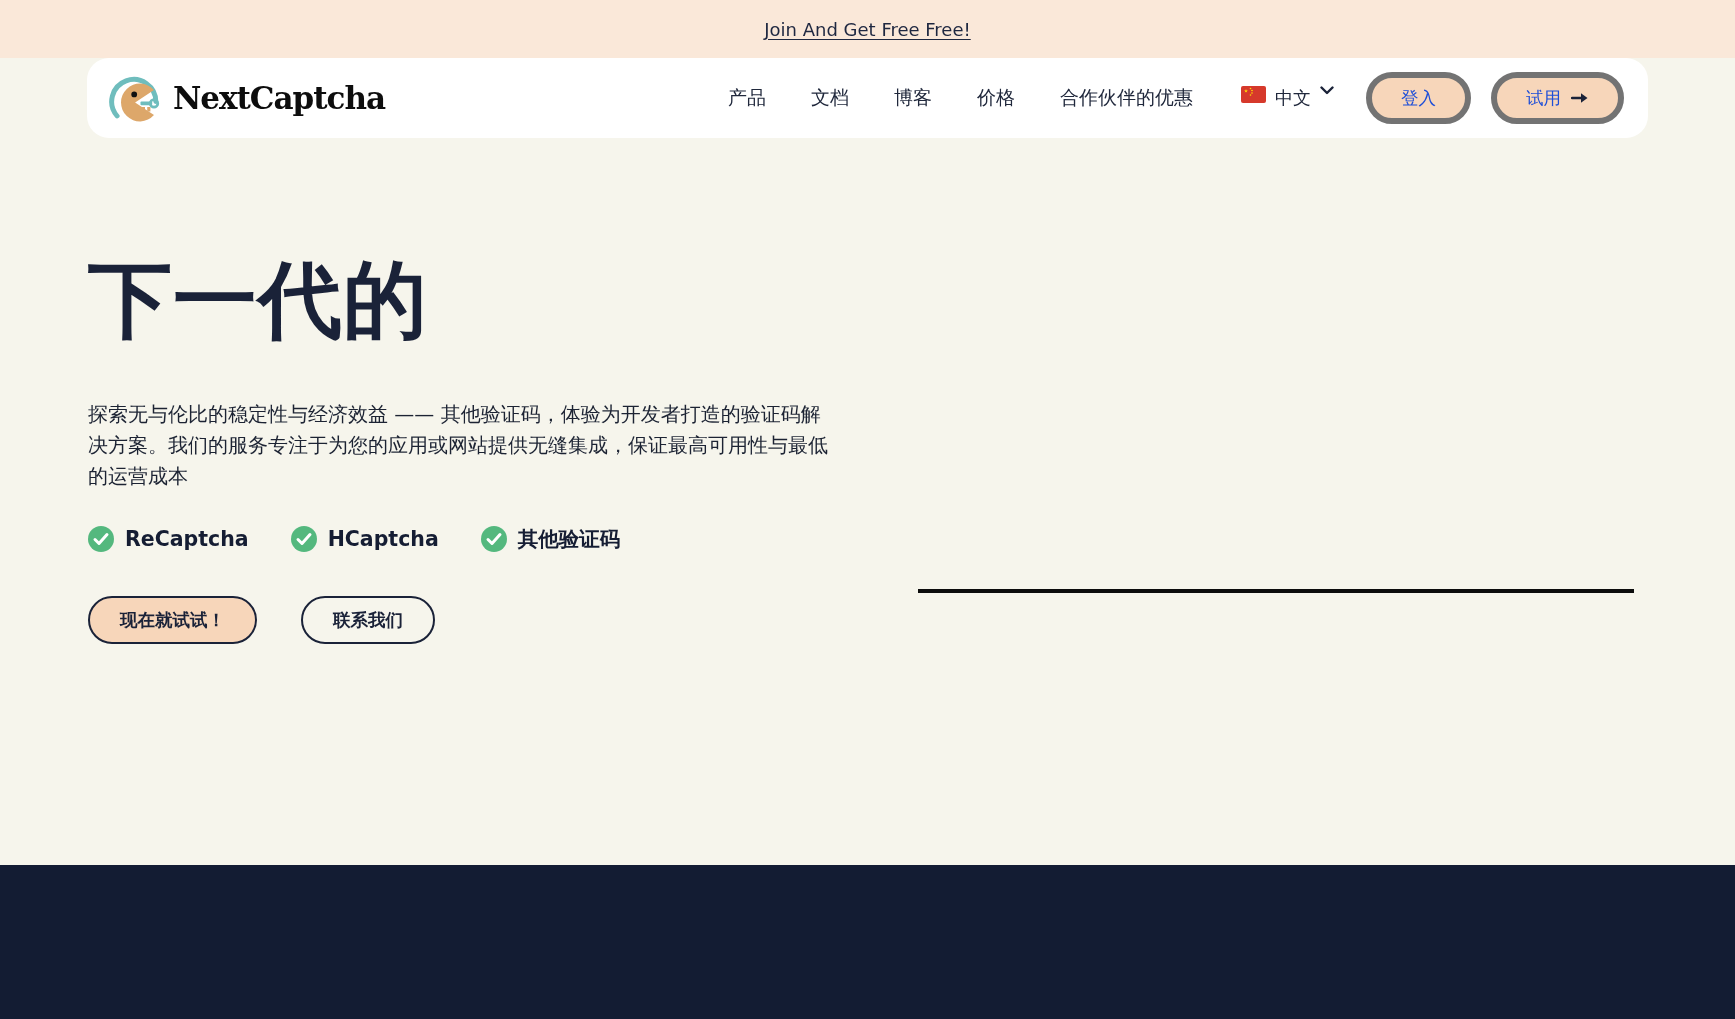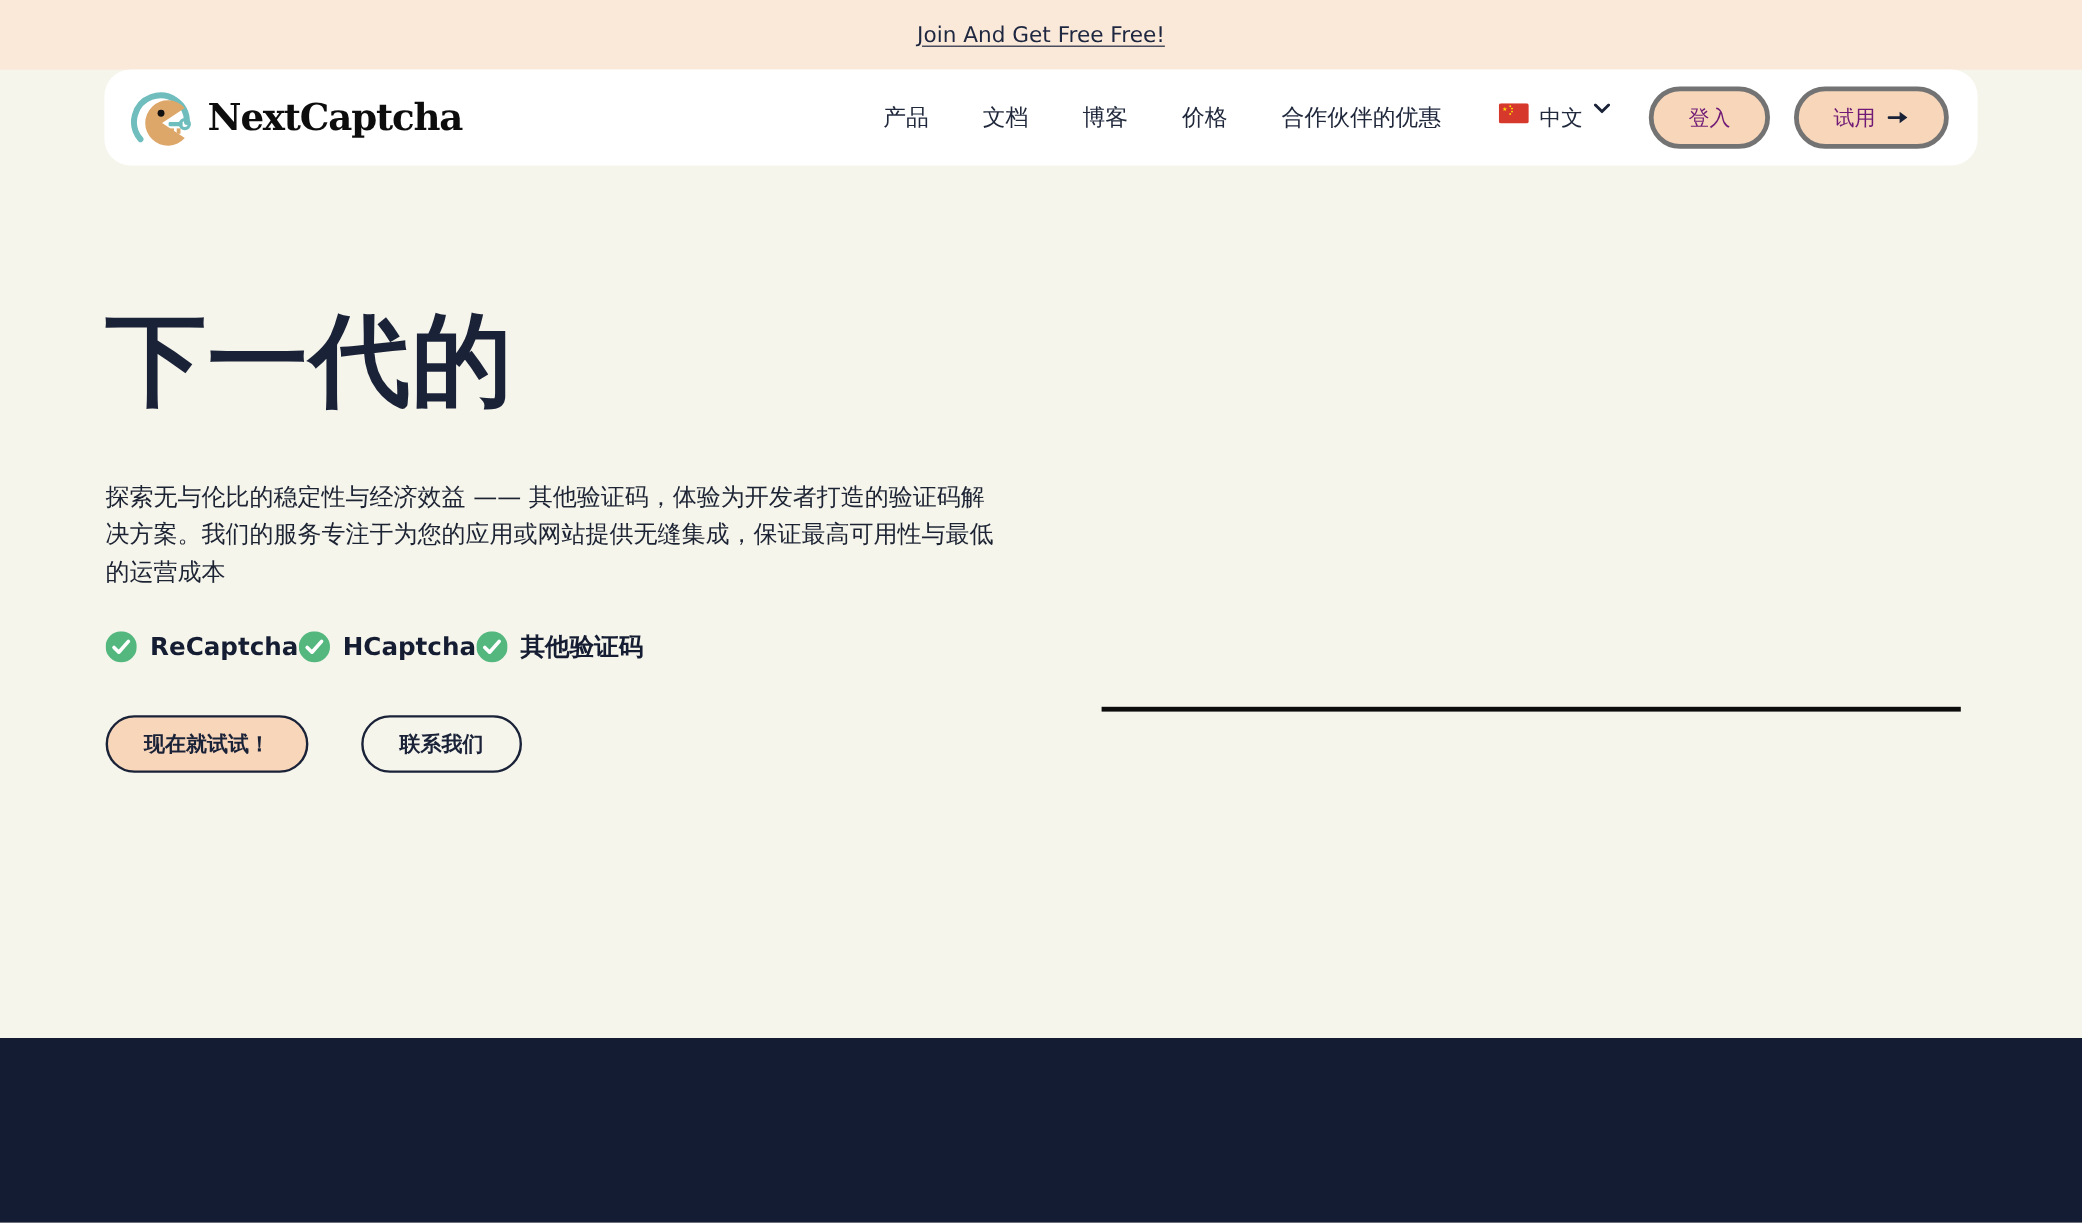--- a/index.html
+++ b/index.html
@@ -76,24 +76,24 @@
   .lang-select .lang-label { font-size: 18px; color: #20283c; }
   .nav-actions { display: flex; align-items: center; gap: 20px; margin-left: 32px; }
   .pill-btn {
     display: inline-flex;
     align-items: center;
     justify-content: center;
     gap: 10px;
     height: 52px;
     padding: 0 29px;
     border-radius: 26px;
-    border: 4px solid #737373;
+    border: 6px solid #737373;
     background: #f7d6ba;
     font-size: 17.5px;
-    color: #701a75;
+    color: #1d4ed8;
     font-family: inherit;
     cursor: pointer;
     white-space: nowrap;
   }
 
   
   .hero { padding: 110px 0 0 88px; position: relative; }
   .hero-title {
     font-size: 84px;
     line-height: 1.25;
@@ -105,20 +105,21 @@
     margin-top: 46px;
     width: 748px;
     font-size: 20px;
     line-height: 31px;
     color: #1c2333;
   }
   .features {
     margin-top: 33px;
     display: flex;
     align-items: center;
+    gap: 42px;
   }
   .feature {
     display: flex;
     align-items: center;
     gap: 11px;
   }
   .feature-label {
     font-size: 20.5px;
     font-weight: bold;
     color: #151d33;

